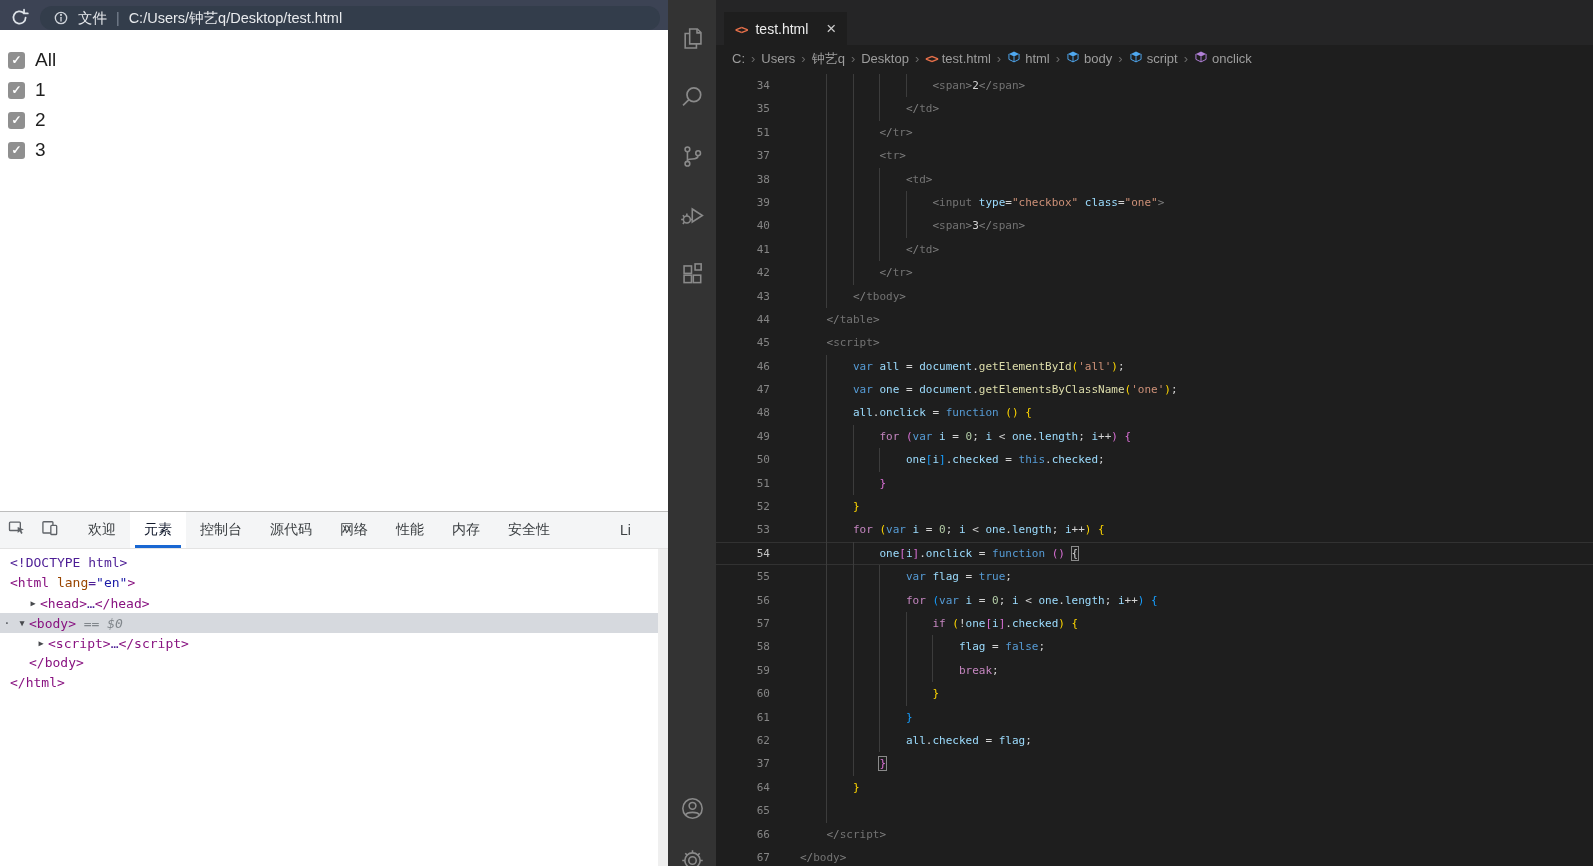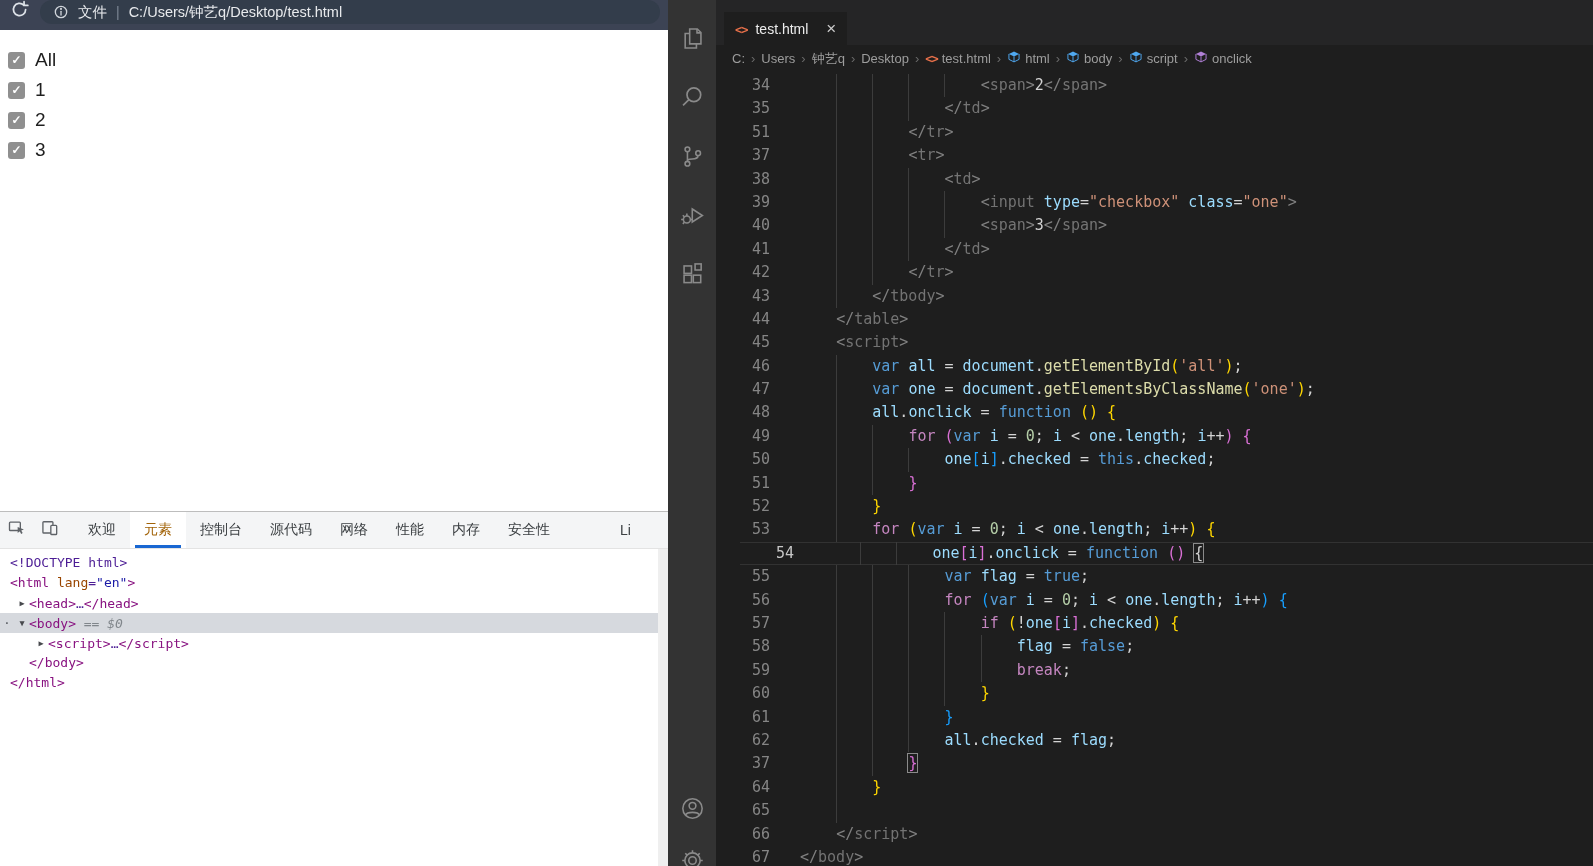--- a/index.html
+++ b/index.html
@@ -4,39 +4,39 @@
 <style>
   * { box-sizing: border-box; }
   html,body { margin:0; padding:0; overflow:hidden; }
   body {
     width:1593px; height:866px; position:relative; background:#fff;
     font-family:"Liberation Sans", sans-serif;
   }
 
   
   .browser { position:absolute; left:0; top:0; width:668px; height:866px; background:#fff; overflow:hidden; }
-  .b-topbar { height:30px; background:#3c4354; display:flex; align-items:flex-start; padding:0 8px 0 6px; gap:10px; }
+  .b-topbar { height:30px; background:#3c4354; display:flex; align-items:flex-end; padding:0 8px 0 6px; gap:10px; }
   .reload-btn { width:22px; height:22px; color:#dde2e8; flex:none; display:flex; align-items:center; justify-content:center; margin-left:2px; }
   .addr-pill { flex:1; height:24px; background:#333d4b; border-radius:13px; display:flex; align-items:center; gap:9px; padding:0 13px; color:#e8eaed; font-size:14.5px; min-width:0; }
   .addr-pill .info { color:#cfd4da; display:flex; align-items:center; }
   .addr-divider { color:#7d8695; font-size:14px; }
   .addr-url { white-space:nowrap; overflow:hidden; }
 
   .page { padding:15px 0 0 8px; }
   .cb-row { display:flex; align-items:center; gap:10px; height:30px; }
   .cb-box { width:17px; height:17px; background:#8f8f8f; border-radius:3px; color:#fff; font-size:12px; font-weight:bold; display:flex; align-items:center; justify-content:center; flex:none; }
   .cb-label { font-size:19px; color:#1f1f1f; }
 
   
   .devtools { position:absolute; top:511px; left:0; right:0; bottom:0; background:#fff; border-top:1px solid #bdbdbd; }
   .dt-toolbar { height:37px; background:#f4f5f6; border-bottom:1px solid #e3e3e3; display:flex; align-items:stretch; overflow:hidden; }
   .dt-iconbtn { width:33px; display:flex; align-items:center; justify-content:center; color:#5f6368; flex:none; }
   .dt-tabs { display:flex; align-items:stretch; margin-left:8px; }
   .dt-tab { padding:0 14px; display:flex; align-items:center; font-size:14px; color:#3c4043; position:relative; white-space:nowrap; }
-  .dt-tab.active { background:#fff; color:#a16207; }
+  .dt-tab.active { background:#fff; color:#0f172a; }
   .dt-tab.active::after { content:""; position:absolute; left:5px; right:5px; bottom:0; height:3px; background:#1967d2; }
   .dt-tab.far { margin-left:42px; }
   .dt-tree { font-family:"DejaVu Sans Mono", monospace; font-size:13px; line-height:20px; padding-top:4px; position:relative; }
   .dt-row { height:20px; white-space:pre; position:relative; }
   .dt-row.sel { background:#d6d9de; }
   .dt-arrow { display:inline-block; width:14px; margin-left:-14px; color:#47494d; font-size:8.5px; text-align:center; vertical-align:1.5px; }
   .dt-dot { position:absolute; left:3px; top:0; color:#5f6368; }
   .pur { color:#881280; } .orn { color:#994500; } .blu { color:#1a1aa6; }
   .gry { color:#4c1d95; } .eq { color:#80868b; font-style:italic; }
   .dt-scrolltrack { position:absolute; right:0; top:37px; bottom:0; width:10px; background:#efefef; }
@@ -53,23 +53,23 @@
   .tab { height:33px; background:#1e1e1e; display:flex; align-items:center; gap:8px; padding:0 11px; margin-left:8px; }
   .htmlmark { color:#e8704a; font-weight:bold; font-family:"DejaVu Sans Mono", monospace; font-size:12px; letter-spacing:-1px; }
   .tab-label { color:#ececec; font-size:14px; }
   .tab-close { color:#cccccc; font-size:17px; margin-left:10px; line-height:1; }
 
   .breadcrumb { height:27px; background:#1e1e1e; display:flex; align-items:center; padding-left:16px; font-size:13px; color:#9d9d9d; flex:none; white-space:nowrap; }
   .bc-item { display:flex; align-items:center; gap:4px; }
   .bc-sep { color:#6a6a6a; margin:0 6px; font-size:13px; }
   .bc-blue { color:#4fa8f0; } .bc-purple { color:#b180d7; }
 
-  .editor { flex:1; position:relative; font-family:"DejaVu Sans Mono", monospace; font-size:15px; line-height:23.4px; padding-top:2px; overflow:hidden; color:#d4d4d4; }
+  .editor { flex:1; position:relative; font-family:"DejaVu Sans Mono", monospace; font-size:11px; line-height:23.4px; padding-top:2px; overflow:hidden; color:#d4d4d4; }
   .cl { display:flex; height:23.4px; position:relative; }
-  .cl.active { box-shadow: inset 0 1px 0 rgba(255,255,255,0.09), inset 0 -1px 0 rgba(255,255,255,0.09); margin-left: 24px; }
+  .cl.active { box-shadow: inset 0 1px 0 rgba(255,255,255,0.09), inset 0 -1px 0 rgba(255,255,255,0.09); }
   .ln { width:54px; text-align:right; color:#858585; flex:none; }
   .cl.active .ln { color:#c6c6c6; }
   .ct { margin-left:30px; position:relative; white-space:pre; flex:1; }
   .g { position:absolute; top:0; bottom:0; width:1px; background:#3c3c3c; }
   .pun { color:#808080; } .tag { color:#737373; } .attr { color:#9cdcfe; }
   .str { color:#ce9178; } .kw { color:#569cd6; } .ctl { color:#c586c0; }
   .fn { color:#dcdcaa; } .vr { color:#9cdcfe; } .num { color:#b5cea8; }
   .wht { color:#d4d4d4; }
   .b1 { color:#ffd700; } .b2 { color:#da70d6; } .b3 { color:#179fff; }
   .mtw { color:#d4d4d4; outline:1px solid #8a8a8a; }
@@ -143,21 +143,21 @@
           <div class="dt-tab">网络</div>
           <div class="dt-tab">性能</div>
           <div class="dt-tab">内存</div>
           <div class="dt-tab">安全性</div>
           <div class="dt-tab far">Li</div>
         </div>
     </div>
     <div class="dt-tree" id="dt-tree">
         <div class="dt-row" style="padding-left: 10px;"><span class="gry">&lt;!DOCTYPE html&gt;</span></div>
         <div class="dt-row" style="padding-left: 10px;"><span class="pur">&lt;html</span><span class="orn"> lang</span><span class="gry">=</span><span class="blu">"en"</span><span class="pur">&gt;</span></div>
-        <div class="dt-row" style="padding-left: 29px;"><span class="dt-arrow">▶</span><span class="pur">&lt;head&gt;</span><span class="gry">…</span><span class="pur">&lt;/head&gt;</span></div>
+        <div class="dt-row" style="padding-left: 29px; margin-left: 11px;"><span class="dt-arrow">▶</span><span class="pur">&lt;head&gt;</span><span class="gry">…</span><span class="pur">&lt;/head&gt;</span></div>
         <div class="dt-row sel" style="padding-left: 29px;"><span class="dt-dot">·</span><span class="dt-arrow">▼</span><span class="pur">&lt;body&gt;</span><span class="eq"> == $0</span></div>
         <div class="dt-row" style="padding-left: 48px;"><span class="dt-arrow">▶</span><span class="pur">&lt;script&gt;</span><span class="gry">…</span><span class="pur">&lt;/script&gt;</span></div>
         <div class="dt-row" style="padding-left: 29px;"><span class="pur">&lt;/body&gt;</span></div>
         <div class="dt-row" style="padding-left: 10px;"><span class="pur">&lt;/html&gt;</span></div>
       </div>
     <div class="dt-scrolltrack"></div>
   </div>
 </div>
 
 <div class="vscode">

